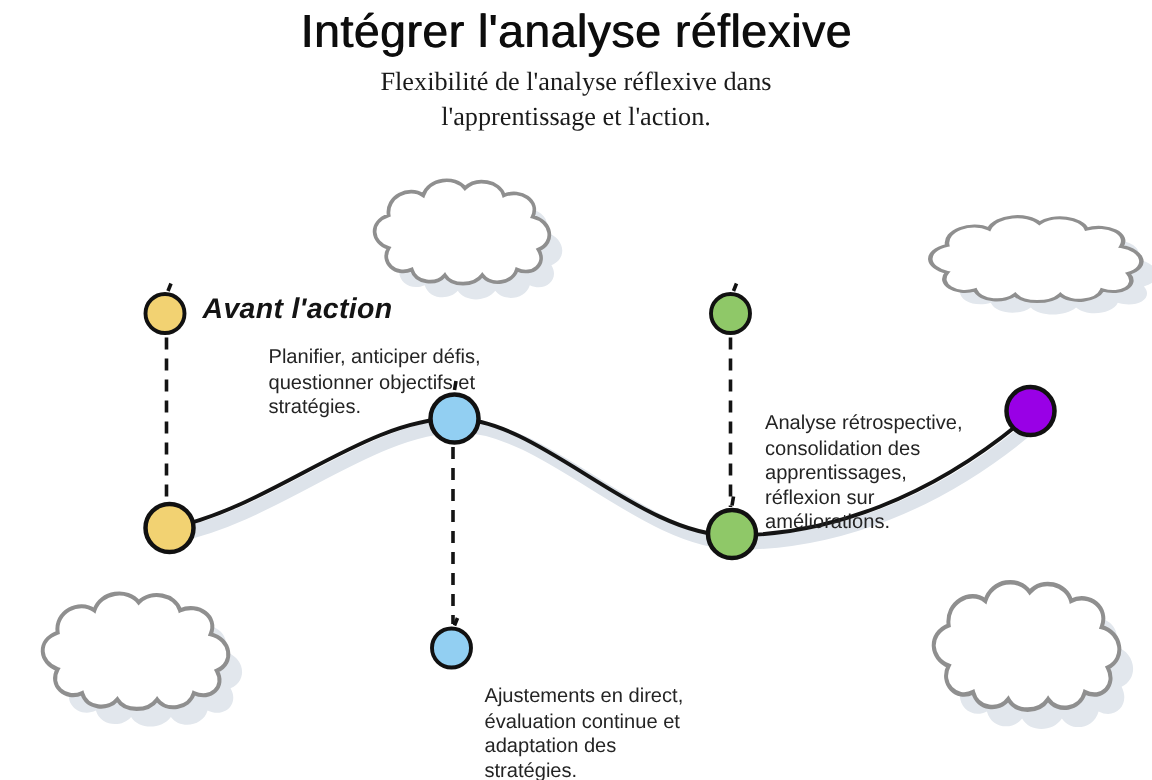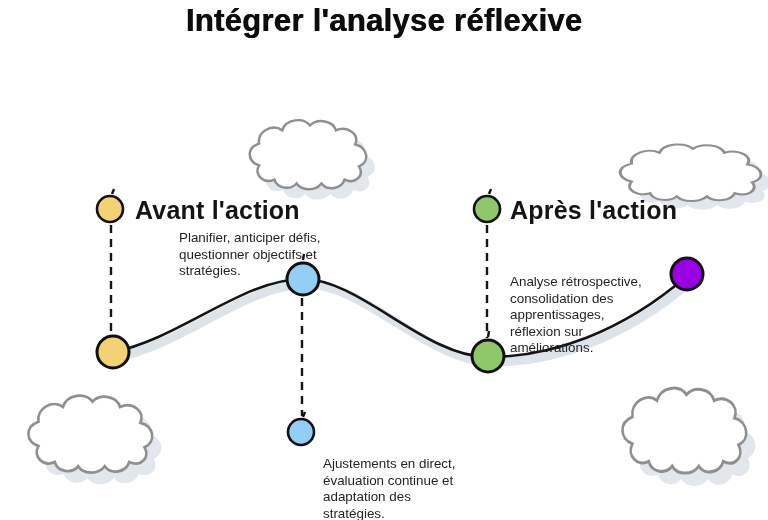--- a/index.html
+++ b/index.html
@@ -8,45 +8,46 @@
     width:768px;height:520px;
     background:#ffffff;
     overflow:hidden;
     font-family:"Liberation Sans", sans-serif;
     color:#1f1f1f;
   }
   .page-title{
     position:absolute;left:0;top:0;width:768px;
     text-align:center;
     font-family:"Liberation Sans", sans-serif;
-    font-weight:700;
+    font-weight:400;
     font-size:31px;
     letter-spacing:0.3px;
     color:#0d0d0d;
     margin:0;padding-top:3px;
     text-shadow:0.6px 0 0 #0d0d0d;
   }
   .page-subtitle{
     position:absolute;left:0;top:43px;width:768px;
     text-align:center;
     font-family:"Liberation Serif", serif;
     font-size:17.5px;
     line-height:1.32;
     color:#1a1a1a;
     margin:0;
     white-space:pre-line;
   }
   .layer{position:absolute;left:0;top:0;}
   .milestone-label{
     position:absolute;
     font-weight:700;
-    font-size:25px;
+    font-size:19px;
     letter-spacing:0.2px;
     color:#141414;
     margin:0;
+    font-style:italic;
   }
   .milestone-desc{
     position:absolute;
     font-size:13.4px;
     line-height:1.24;
     color:#242424;
     margin:0;
     white-space:pre-line;
   }
   .lbl-before{left:135px;top:196px;}
@@ -55,20 +56,22 @@
   .desc-after{left:510px;top:233px;width:180px;margin-top:41px;}
   .lbl-during{left:323px;top:419px;}
   .desc-during{left:323px;top:456px;width:185px;}
 </style>
 </head>
 <body>
 
 <div class="canvas">
 
   <h1 class="page-title">Intégrer l'analyse réflexive</h1>
+  <p class="page-subtitle">Flexibilité de l'analyse réflexive dans
+l'apprentissage et l'action.</p>
 
   <svg class="layer" width="768" height="520" viewBox="0 0 768 520">
     <defs>
       <path id="cloud" d="M22,52 C10,48 8,34 22,29 C20,16 36,8 46,15 C50,3 68,1 75,10
                          C83,2 99,5 102,15 C114,10 127,19 122,30 C135,33 138,48 126,53
                          C132,63 122,72 111,67 C108,77 93,79 87,71 C81,79 66,79 61,71
                          C55,78 41,77 38,67 C27,72 16,62 22,52 Z"></path>
     </defs>
 
     <g transform="translate(238,116) scale(0.96,0.95)">
@@ -108,21 +111,20 @@
     <line x1="112" y1="194" x2="114" y2="189" stroke="#111" stroke-width="2.4"></line>
     <line x1="489" y1="194" x2="491" y2="189" stroke="#111" stroke-width="2.4"></line>
     <line x1="303" y1="417" x2="305" y2="412" stroke="#111" stroke-width="2.4"></line>
   </svg>
 
   <h2 class="milestone-label lbl-before">Avant l'action</h2>
   <p class="milestone-desc desc-before">Planifier, anticiper défis,
 questionner objectifs et
 stratégies.</p>
 
-  <h2 class="milestone-label lbl-after">Après l'action</h2>
   <p class="milestone-desc desc-after">Analyse rétrospective,
 consolidation des
 apprentissages,
 réflexion sur
 améliorations.</p>
 
   <p class="milestone-desc desc-during">Ajustements en direct,
 évaluation continue et
 adaptation des
 stratégies.</p>

